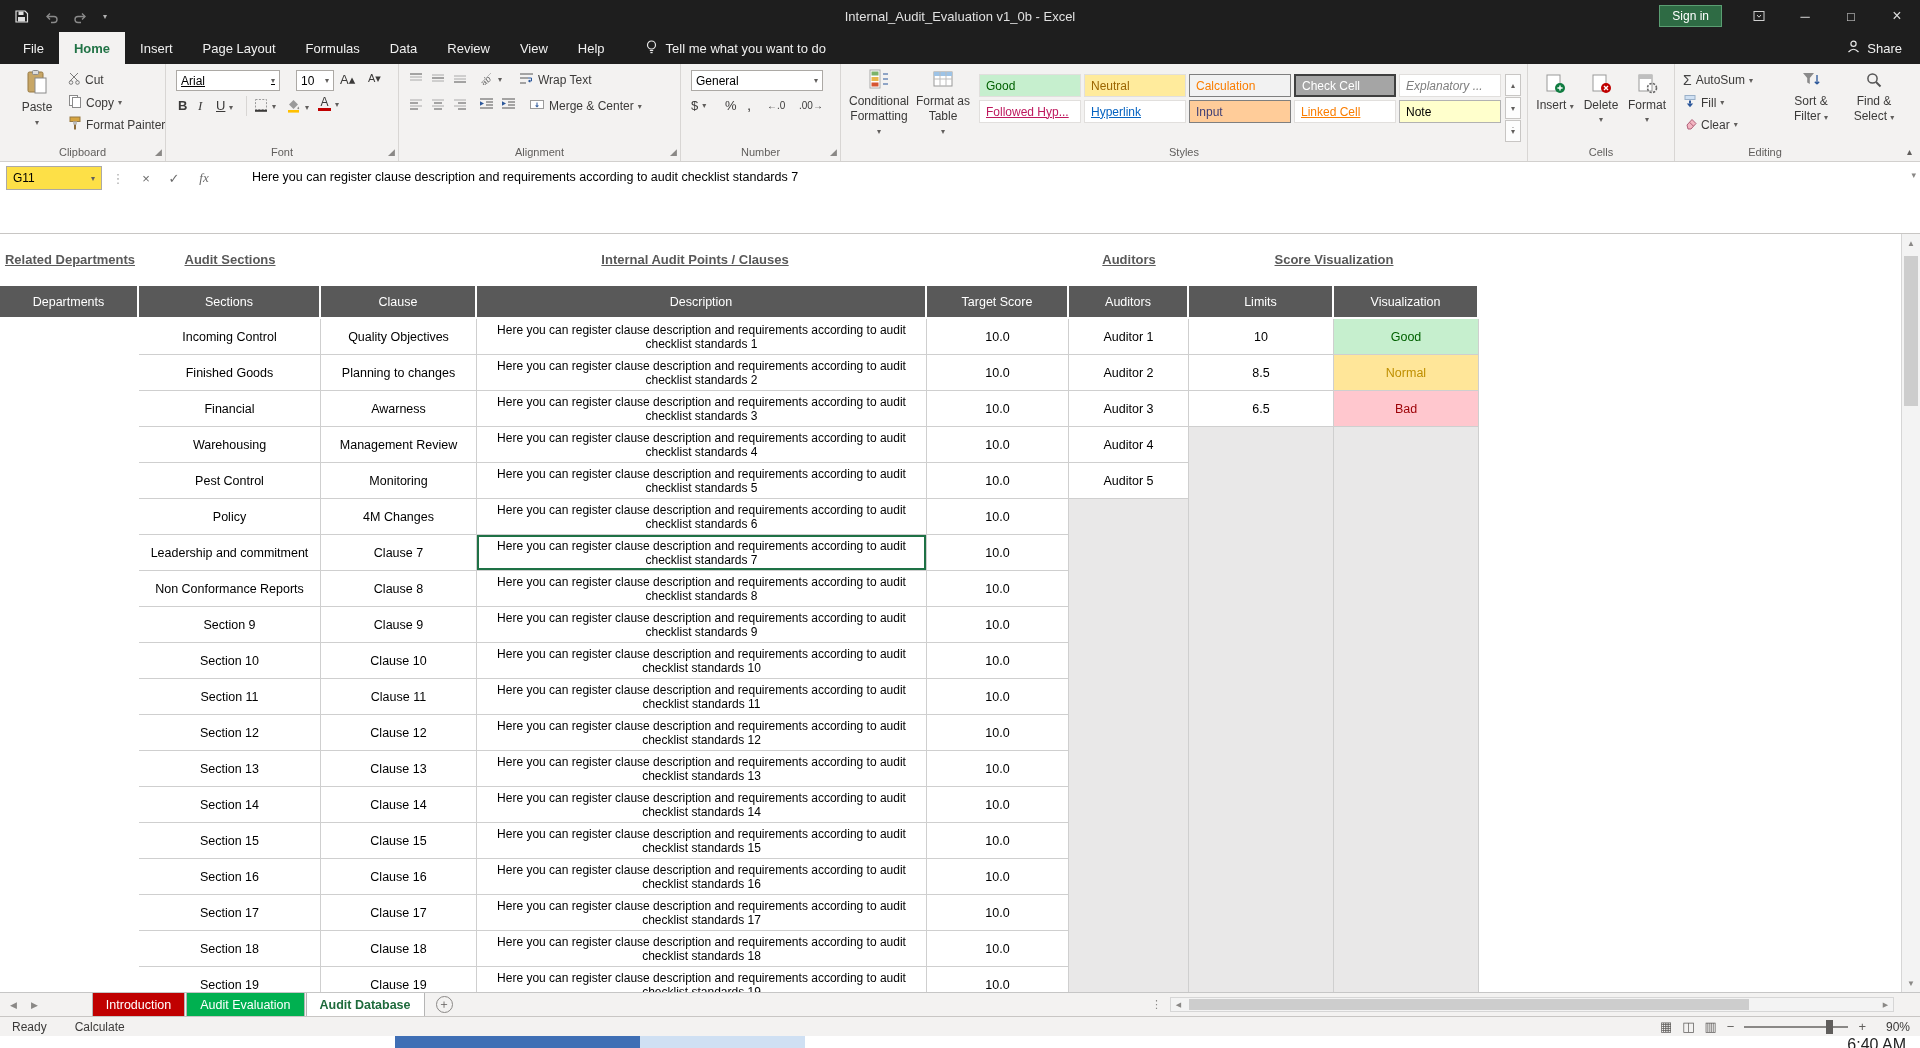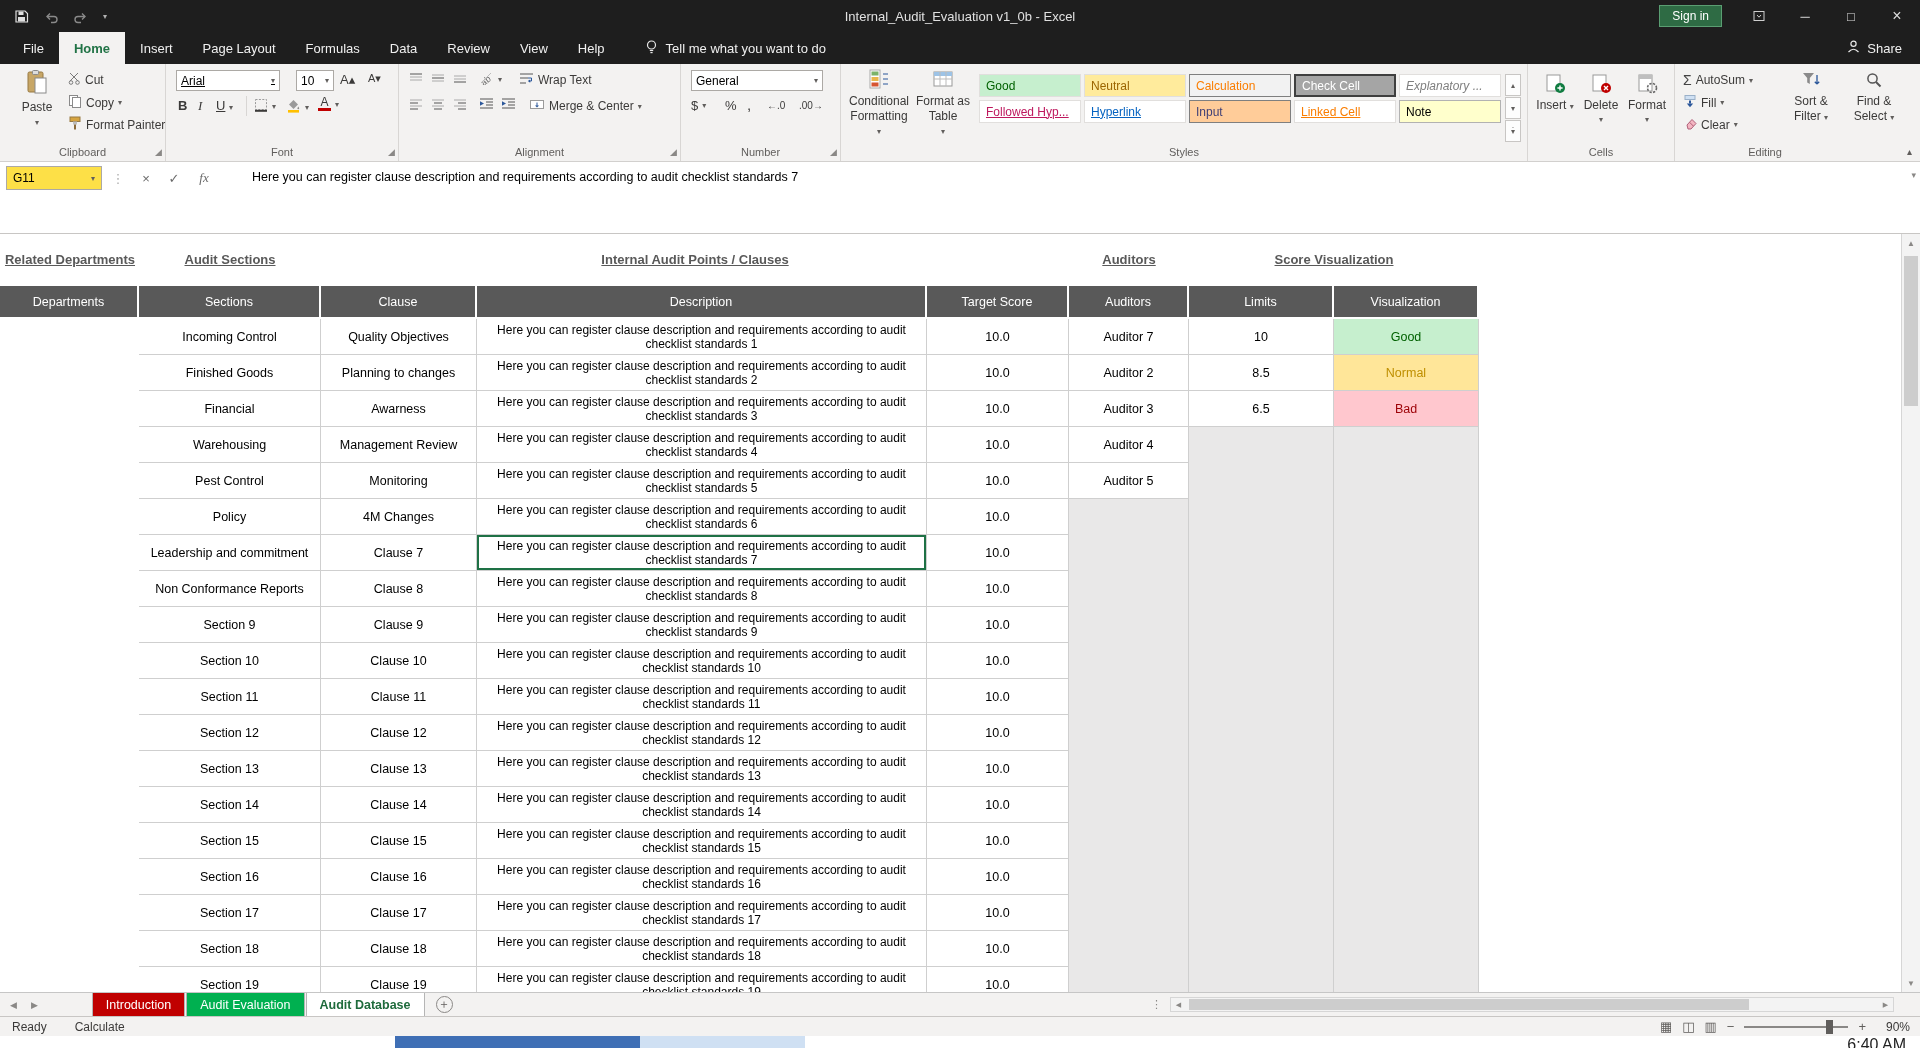--- a/index.html
+++ b/index.html
@@ -617,21 +617,21 @@
             <div class="cell">10.0</div>
             <div class="cell">10.0</div>
             <div class="cell">10.0</div>
             <div class="cell">10.0</div>
           </div>
       </div>
       <div class="col" style="width:120px;">
         <div class="hd">Auditors</div>
         <div>
 
-        <div class="cell">Auditor 7</div>
+        <div class="cell">Auditor 1</div>
             <div class="cell">Auditor 2</div>
             <div class="cell">Auditor 3</div>
             <div class="cell">Auditor 4</div>
             <div class="cell">Auditor 5</div>
           </div>
         <div class="grayfill"></div>
       </div>
       <div class="col" style="width:145px;">
         <div class="hd">Limits</div>
         <div>

